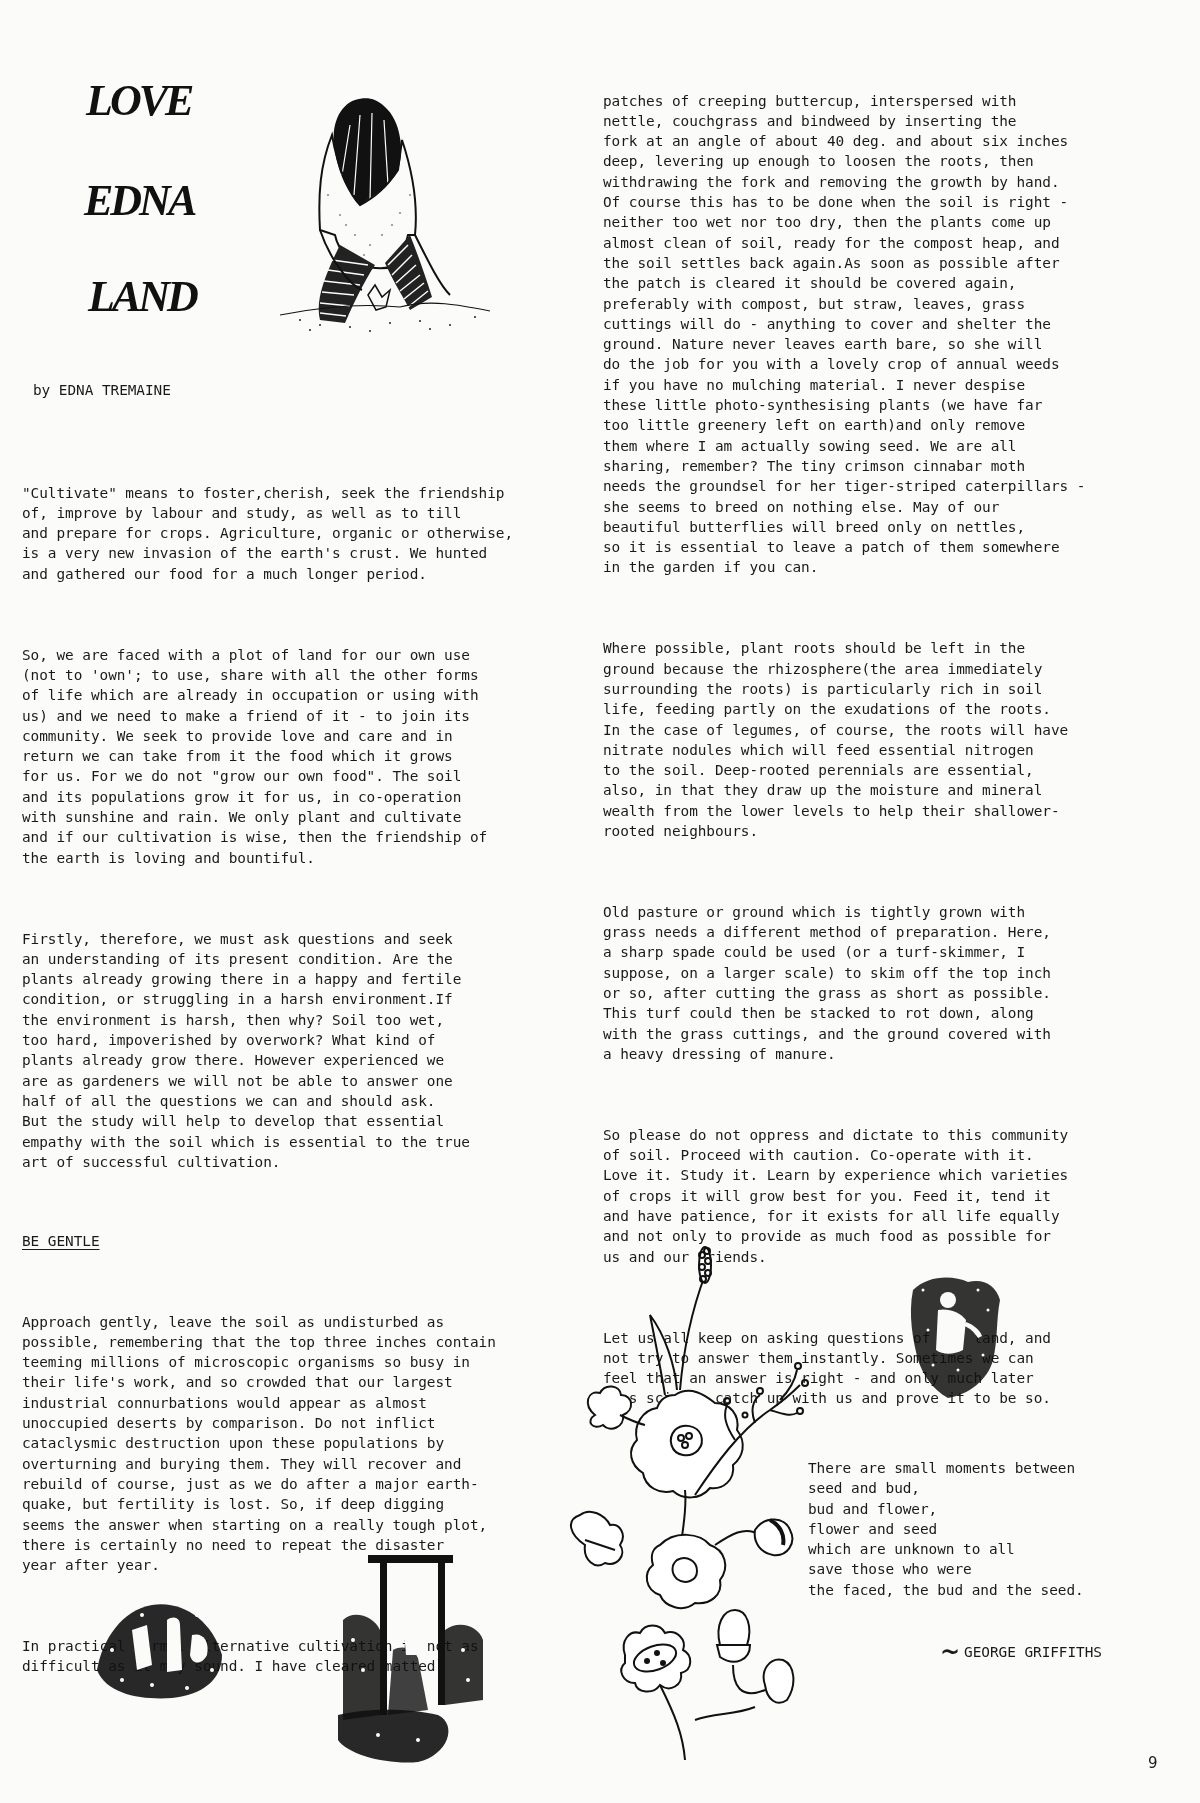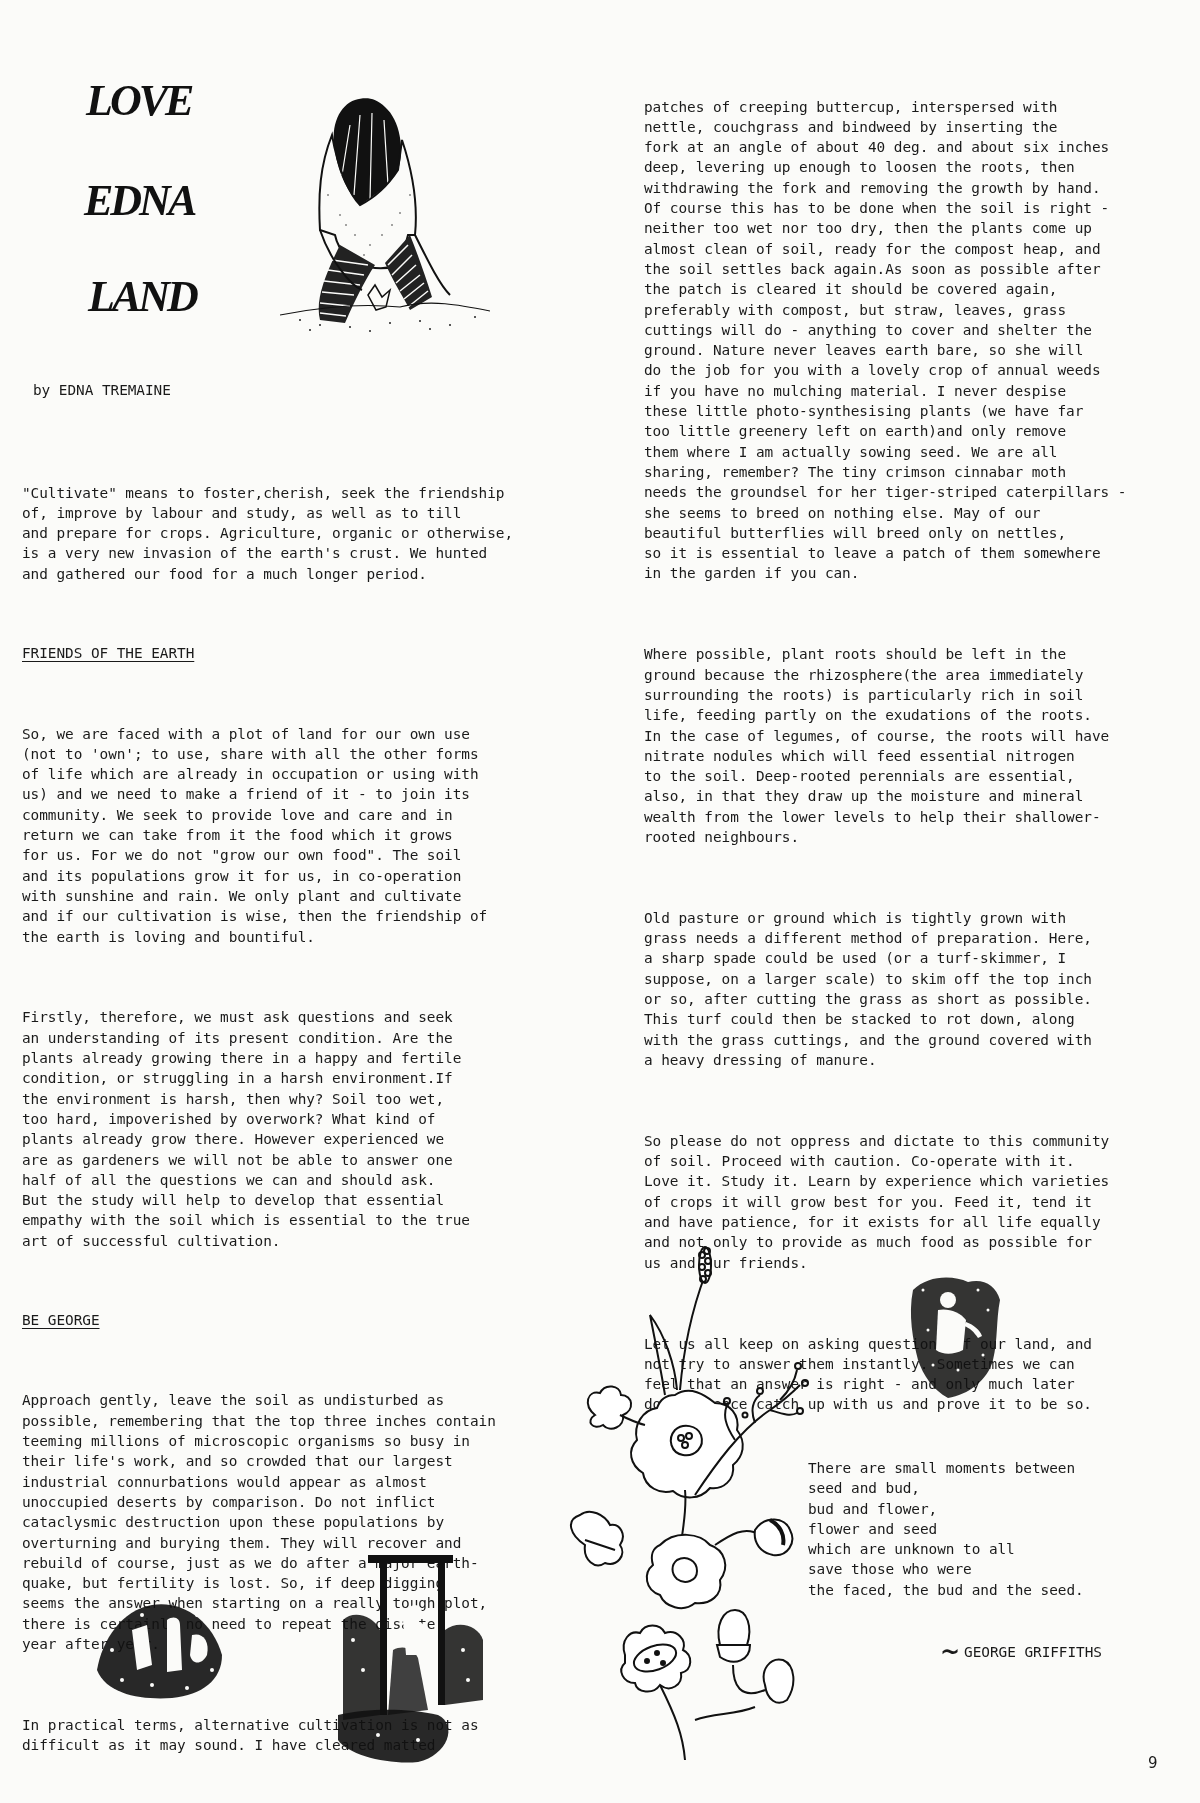--- a/index.html
+++ b/index.html
@@ -65,21 +65,20 @@
 </svg>
 
 <div class="col mono" style="left:33px; top:380px;">by EDNA TREMAINE</div>
 
 <div class="col mono" style="left:22px; top:422px;">
   <p class="para" style="margin-top:20px;">"Cultivate" means to foster,cherish, seek the friendship
 of, improve by labour and study, as well as to till
 and prepare for crops. Agriculture, organic or otherwise,
 is a very new invasion of the earth's crust. We hunted
 and gathered our food for a much longer period.</p>
-  <p class="para heading" style="margin-top:18px;">FRIENDS OF THE EARTH</p>
   <p class="para" style="margin-top:20px;">So, we are faced with a plot of land for our own use
 (not to 'own'; to use, share with all the other forms
 of life which are already in occupation or using with
 us) and we need to make a friend of it - to join its
 community. We seek to provide love and care and in
 return we can take from it the food which it grows
 for us. For we do not "grow our own food". The soil
 and its populations grow it for us, in co-operation
 with sunshine and rain. We only plant and cultivate
 and if our cultivation is wise, then the friendship of
@@ -89,39 +88,39 @@
 plants already growing there in a happy and fertile
 condition, or struggling in a harsh environment.If
 the environment is harsh, then why? Soil too wet,
 too hard, impoverished by overwork? What kind of
 plants already grow there. However experienced we
 are as gardeners we will not be able to answer one
 half of all the questions we can and should ask.
 But the study will help to develop that essential
 empathy with the soil which is essential to the true
 art of successful cultivation.</p>
-  <p class="para heading" style="margin-top:18px;">BE GEORGE</p>
+  <p class="para heading" style="margin-top:18px;">BE GENTLE</p>
   <p class="para" style="margin-top:20px;">Approach gently, leave the soil as undisturbed as
 possible, remembering that the top three inches contain
 teeming millions of microscopic organisms so busy in
 their life's work, and so crowded that our largest
 industrial connurbations would appear as almost
 unoccupied deserts by comparison. Do not inflict
 cataclysmic destruction upon these populations by
 overturning and burying them. They will recover and
 rebuild of course, just as we do after a major earth-
 quake, but fertility is lost. So, if deep digging
 seems the answer when starting on a really tough plot,
 there is certainly no need to repeat the disaster
 year after year.</p>
   <p class="para" style="margin-top:20px;">In practical terms, alternative cultivation is not as
 difficult as it may sound. I have cleared matted</p>
 </div>
 
-<div class="col mono" style="left:603px; top:56px;margin-left:41px;">
+<div class="col mono" style="left:603px; top:50px;">
   <p class="para">patches of creeping buttercup, interspersed with
 nettle, couchgrass and bindweed by inserting the
 fork at an angle of about 40 deg. and about six inches
 deep, levering up enough to loosen the roots, then
 withdrawing the fork and removing the growth by hand.
 Of course this has to be done when the soil is right -
 neither too wet nor too dry, then the plants come up
 almost clean of soil, ready for the compost heap, and
 the soil settles back again.As soon as possible after
 the patch is cleared it should be covered again,

